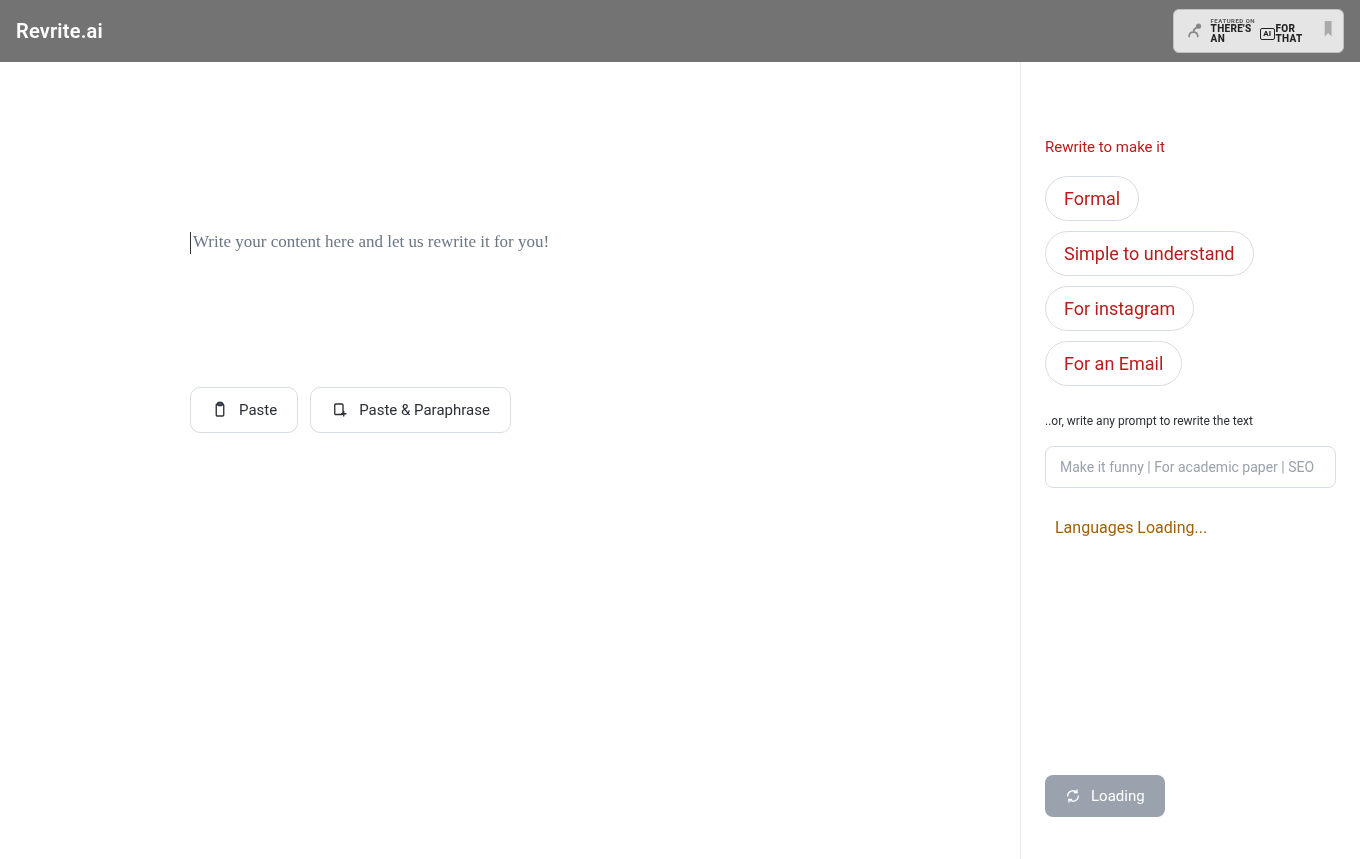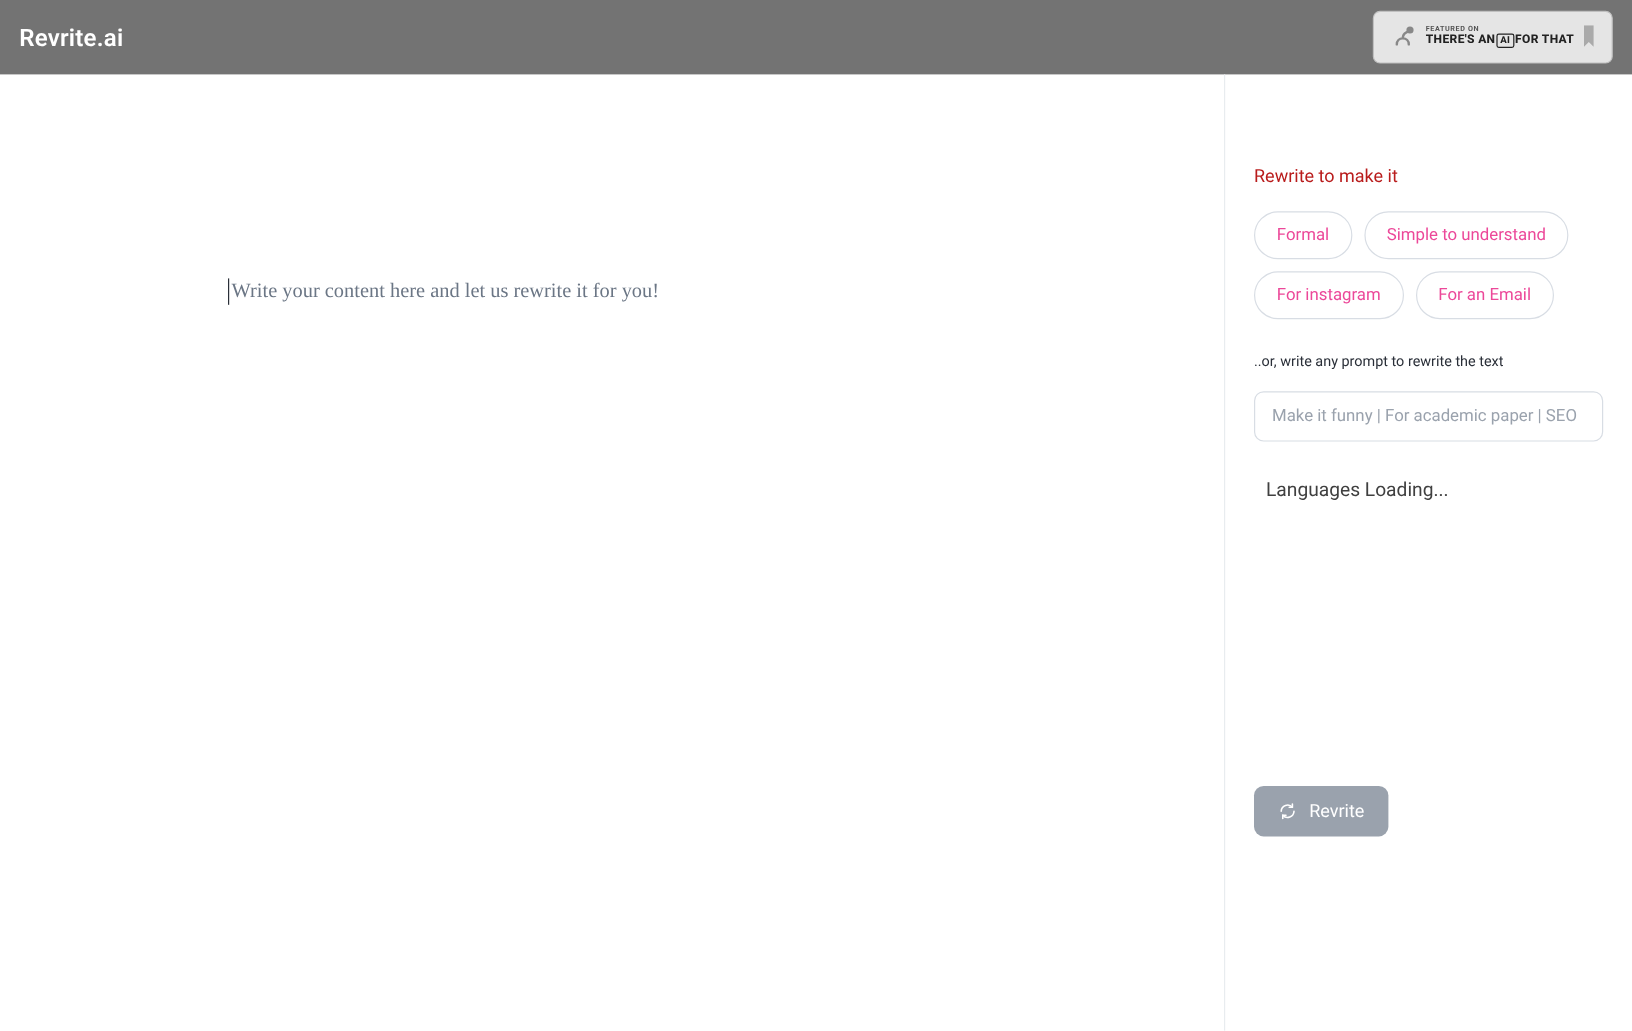--- a/index.html
+++ b/index.html
@@ -30,21 +30,21 @@
       font-size: 20px;
       font-weight: 600;
       letter-spacing: 0.2px;
     }
 
     .featured-badge {
       background: #e5e5e5;
       border: 1px solid #c0c0c0;
       border-radius: 6px;
       height: 44px;
-      width: 200px;
+      width: 171px;
       display: flex;
       align-items: center;
       justify-content: center;
       gap: 6px;
       padding: 0 10px;
       position: relative;
     }
 
     .badge-arm {
       width: 24px;
@@ -153,22 +153,22 @@
       display: flex;
       flex-wrap: wrap;
       gap: 10px;
       margin-bottom: 28px;
     }
 
     .pill {
       border: 1px solid #d8dde4;
       border-radius: 999px;
       padding: 11px 18px;
-      font-size: 14px;
-      color: #ec4899;
+      font-size: 18px;
+      color: #b91c1c;
       background: #ffffff;
       cursor: pointer;
       font-family: inherit;
     }
 
     .sidebar-subheading {
       font-size: 12px;
       color: #2a2f38;
       margin-bottom: 18px;
     }
@@ -183,21 +183,21 @@
       color: #2a2f38;
       margin-bottom: 30px;
     }
 
     .prompt-input::placeholder {
       color: #9aa2ad;
     }
 
     .languages-loading {
       font-size: 16px;
-      color: #404040;
+      color: #a16207;
       padding-left: 10px;
       margin-bottom: 238px;
     }
 
     .rewrite-btn {
       display: inline-flex;
       align-items: center;
       gap: 10px;
       background: #9aa2ad;
       color: #ffffff;
@@ -250,20 +250,36 @@
     </div>
   </div>
 </div>
 
 <div class="main-container">
   <div class="content-area">
     <div>
       <span class="text-cursor"></span><span class="content-placeholder">Write your content here and let us rewrite it for you!</span>
     </div>
 
+    <div class="paste-buttons">
+      <button class="paste-btn">
+        <svg viewBox="0 0 24 24" fill="none" stroke="#2a2f38" stroke-width="1.8">
+          <rect x="7" y="4" width="10" height="16" rx="1.5"></rect>
+          <rect x="9" y="2" width="6" height="4" rx="1"></rect>
+        </svg>
+        <span>Paste</span>
+      </button>
+      <button class="paste-btn">
+        <svg viewBox="0 0 24 24" fill="none" stroke="#2a2f38" stroke-width="1.8">
+          <rect x="5" y="4" width="11" height="14" rx="1.5"></rect>
+          <path d="M17 14v6M14 17h6" stroke-linecap="round"></path>
+        </svg>
+        <span>Paste &amp; Paraphrase</span>
+      </button>
+    </div>
   </div>
 
   <div class="sidebar">
     <div class="sidebar-heading">Rewrite to make it</div>
 
     <div class="pill-group">
       <button class="pill">Formal</button>
       <button class="pill">Simple to understand</button>
       <button class="pill">For instagram</button>
       <button class="pill">For an Email</button>
@@ -273,16 +289,16 @@
 
     <input type="text" class="prompt-input" placeholder="Make it funny | For academic paper | SEO" style="">
 
     <div class="languages-loading">Languages Loading...</div>
 
     <button class="rewrite-btn">
       <svg viewBox="0 0 24 24" fill="none" stroke="#ffffff" stroke-width="2">
         <path d="M4 12a8 8 0 0 1 14-5M20 12a8 8 0 0 1-14 5" stroke-linecap="round"></path>
         <path d="M18 3v4h-4M6 21v-4h4" stroke-linecap="round" stroke-linejoin="round"></path>
       </svg>
-      <span>Revrite</span>
+      <span>Loading</span>
     </button>
   </div>
 </div>
 
 </body></html>

